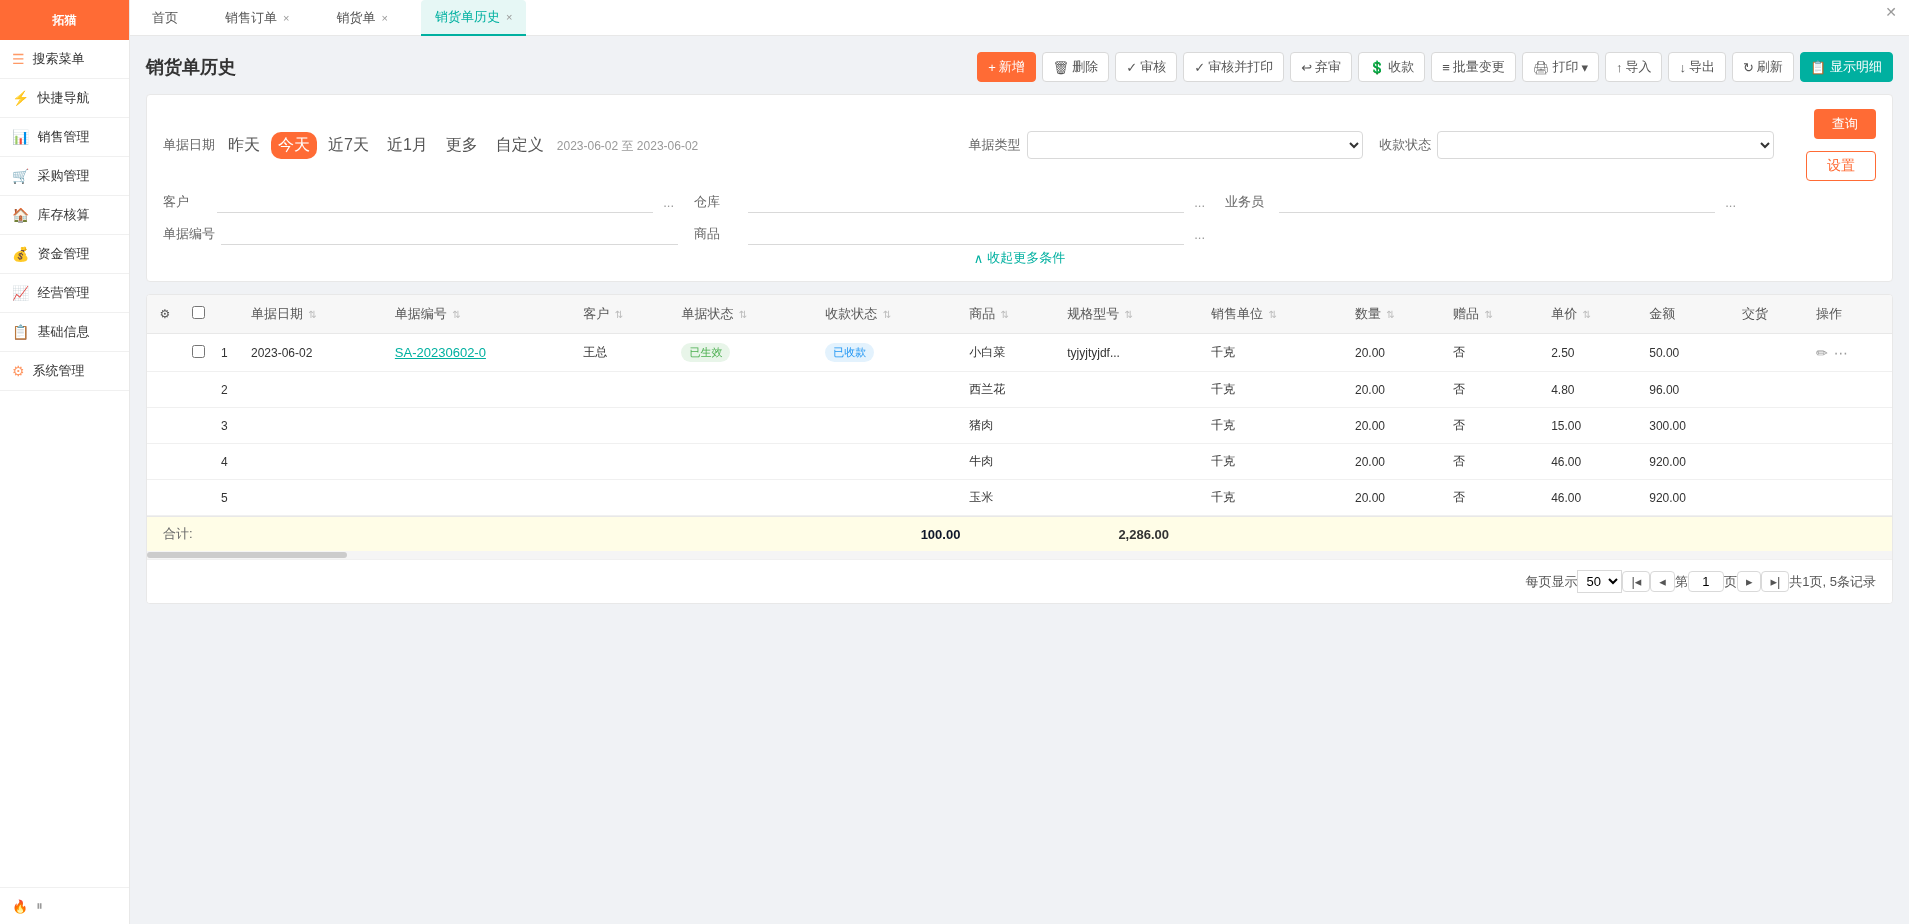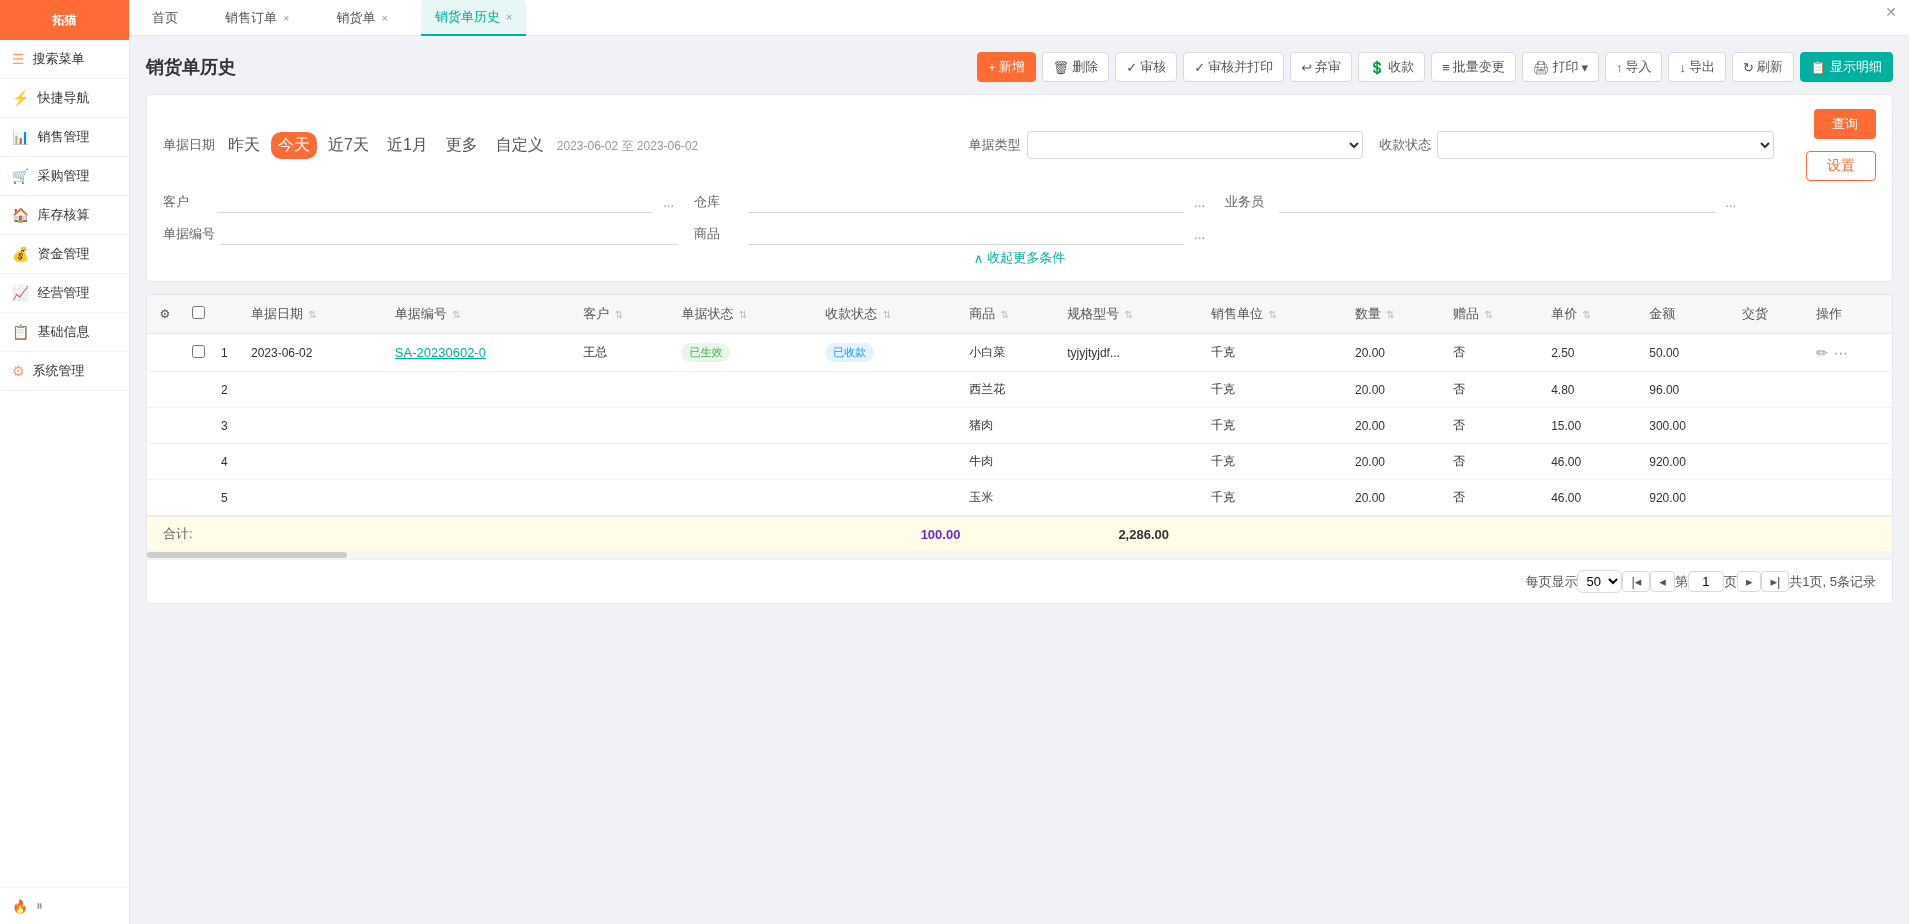--- a/index.html
+++ b/index.html
@@ -289,38 +289,38 @@
     .table-footer {
       background: #fffde7;
       display: flex;
       align-items: center;
       padding: 8px 16px;
       border-top: 1px solid #e8e8e8;
       gap: 28px;
       font-size: 12px;
     }
     .total-label { color: #666; }
-    .total-qty { margin-left: 700px; color: #6d28d9; font-weight: bold; }
+    .total-qty { margin-left: 700px; color: #0f172a; font-weight: bold; }
     .total-amount { margin-left: 130px; color: #333; font-weight: bold; }
 
     
     .pagination {
       display: flex;
       align-items: center;
       justify-content: flex-end;
       padding: 10px 16px;
       gap: 0;
       font-size: 12px;
       color: #555;
       background: #fff;
       border-top: 1px solid #f0f0f0;
     }
     .pagination select {
       border: 1px solid #d9d9d9;
-      border-radius: 6px;
+      border-radius: 0;
       padding: 2px 4px;
       background: #fff;
     }
     .page-btn {
       border: 1px solid #d9d9d9;
       border-radius: 4px;
       padding: 2px 8px;
       cursor: pointer;
       background: #fff;
       color: #555;

